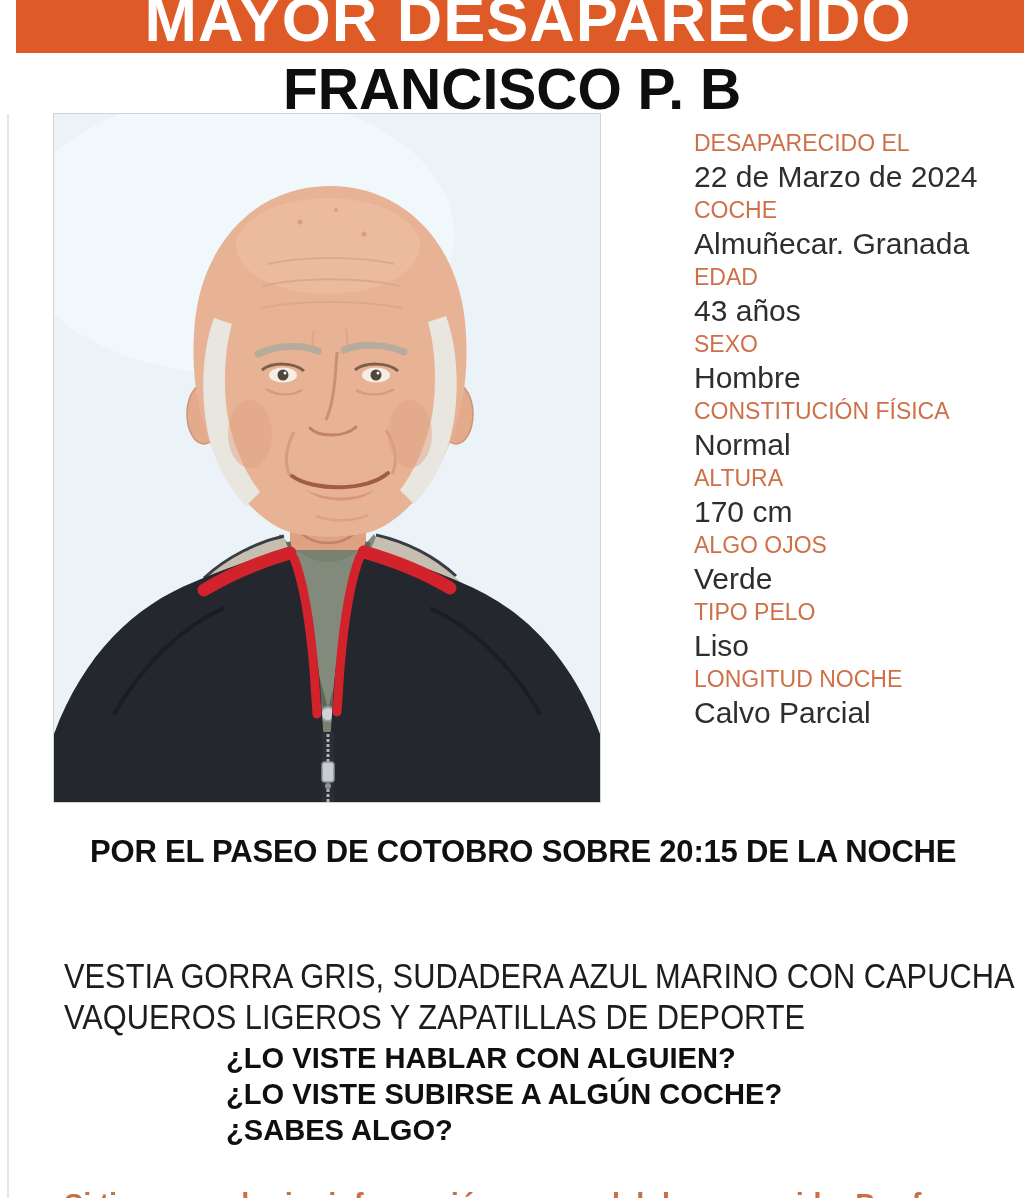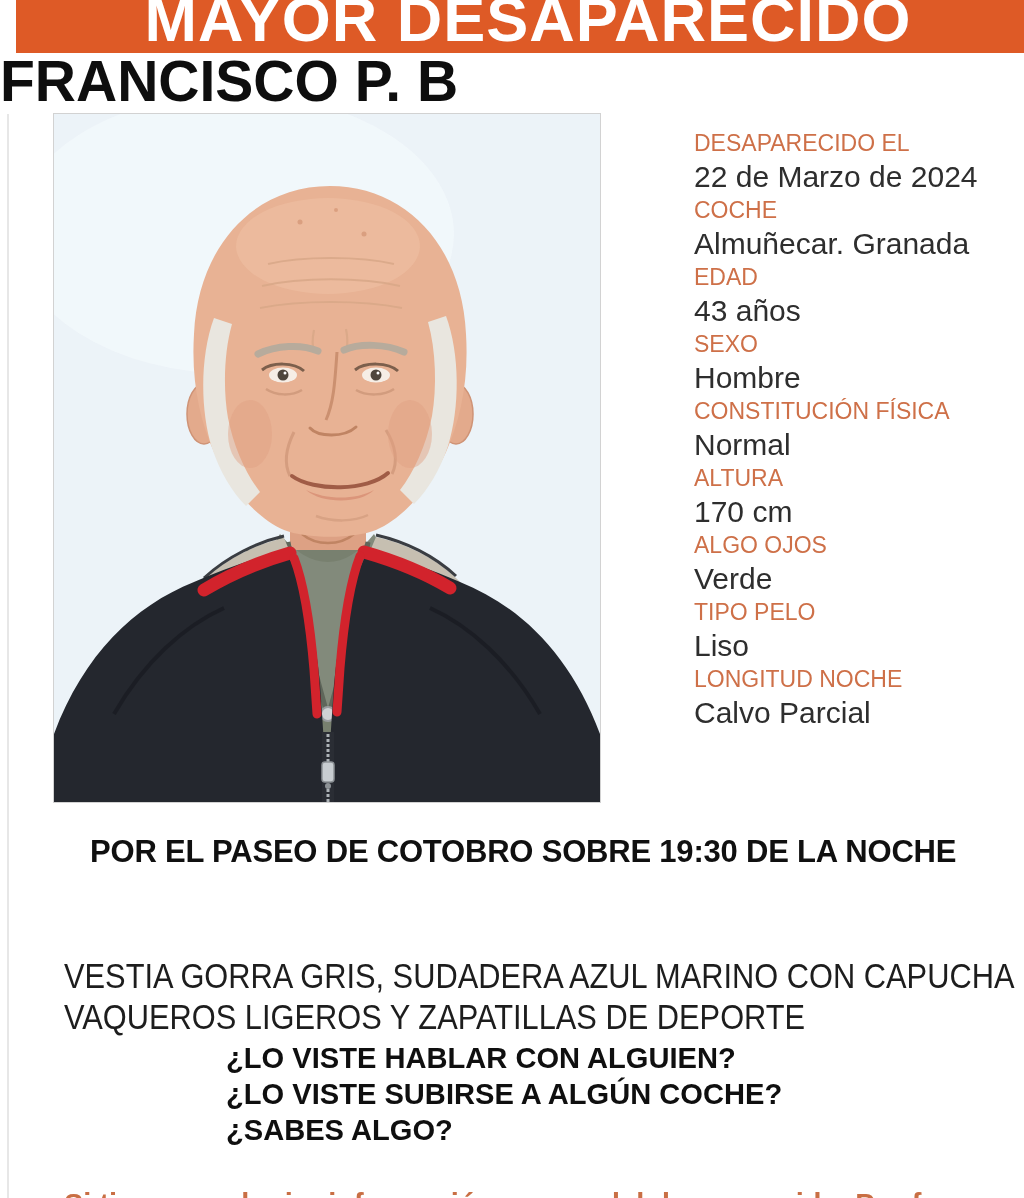--- a/index.html
+++ b/index.html
@@ -12,22 +12,22 @@
     position:absolute; left:16px; top:0; width:1024px; height:53px;
     background:#DE5A26; overflow:hidden;
   }
   .banner-text{
     position:absolute; left:0; top:-13px; width:100%;
     text-align:center; font-weight:700; font-size:63px; line-height:64px;
     color:#ffffff; letter-spacing:1px; white-space:nowrap;
   }
   
   .person-name{
-    position:absolute; left:0; top:52px; width:100%;
-    text-align:left; font-weight:700; font-size:57px; line-height:58px;
+    position:absolute; left:0; top:60px; width:100%;
+    text-align:center; font-weight:700; font-size:57px; line-height:58px;
     color:#0e0e0e; white-space:nowrap;
   }
   
   .edge-line{
     position:absolute; left:7px; top:114px; width:2px; height:1084px;
     background:#e7e7e7;
   }
   
   .photo{
     position:absolute; left:54px; top:114px; width:546px; height:688px;
@@ -206,21 +206,21 @@
       <div class="detail-label">TIPO PELO</div>
       <div class="detail-value">Liso</div>
     </div>
     <div>
       <div class="detail-label">LONGITUD NOCHE</div>
       <div class="detail-value">Calvo Parcial</div>
     </div>
   </div>
 
   <div class="summary">
-    <div>POR EL PASEO DE COTOBRO SOBRE 19:30 DE LA NOCHE</div>
+    <div>POR EL PASEO DE COTOBRO SOBRE 20:15 DE LA NOCHE</div>
   </div>
 
   <div class="clothing">
     <div>VESTIA GORRA GRIS, SUDADERA AZUL MARINO CON CAPUCHA</div>
     <div>VAQUEROS LIGEROS Y ZAPATILLAS DE DEPORTE</div>
   </div>
 
   <div class="questions">
     <div>¿LO VISTE HABLAR CON ALGUIEN?</div>
     <div>¿LO VISTE SUBIRSE A ALGÚN COCHE?</div>

